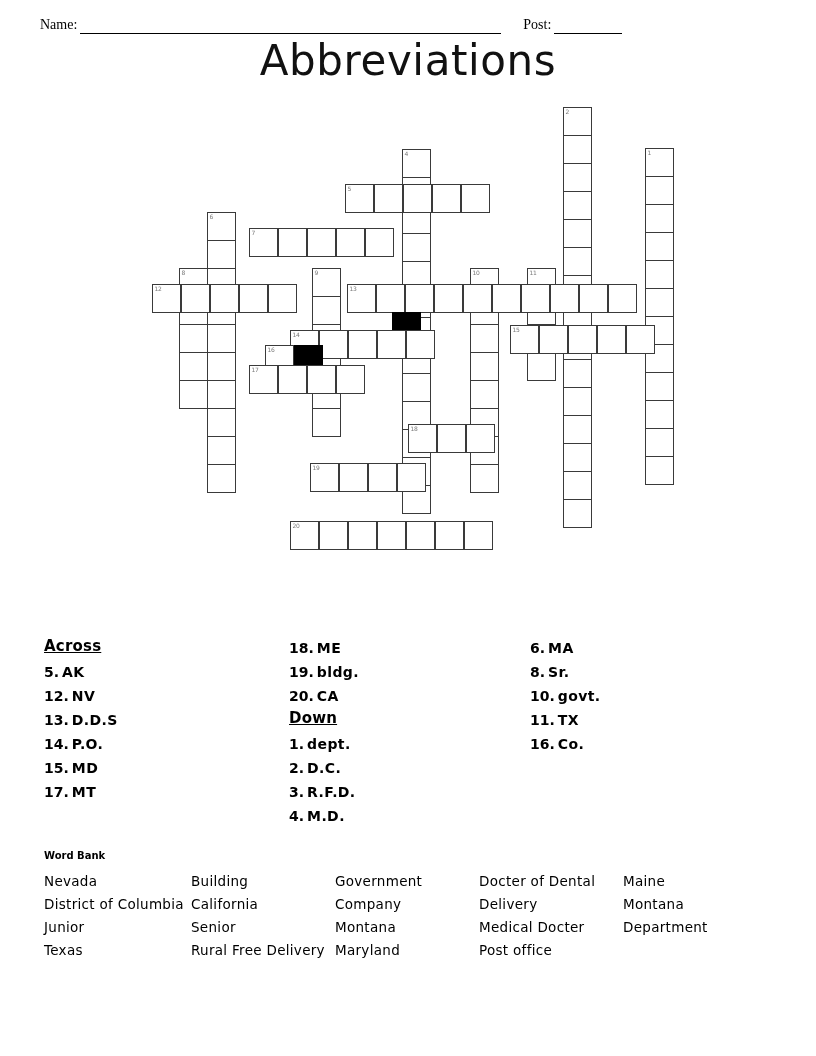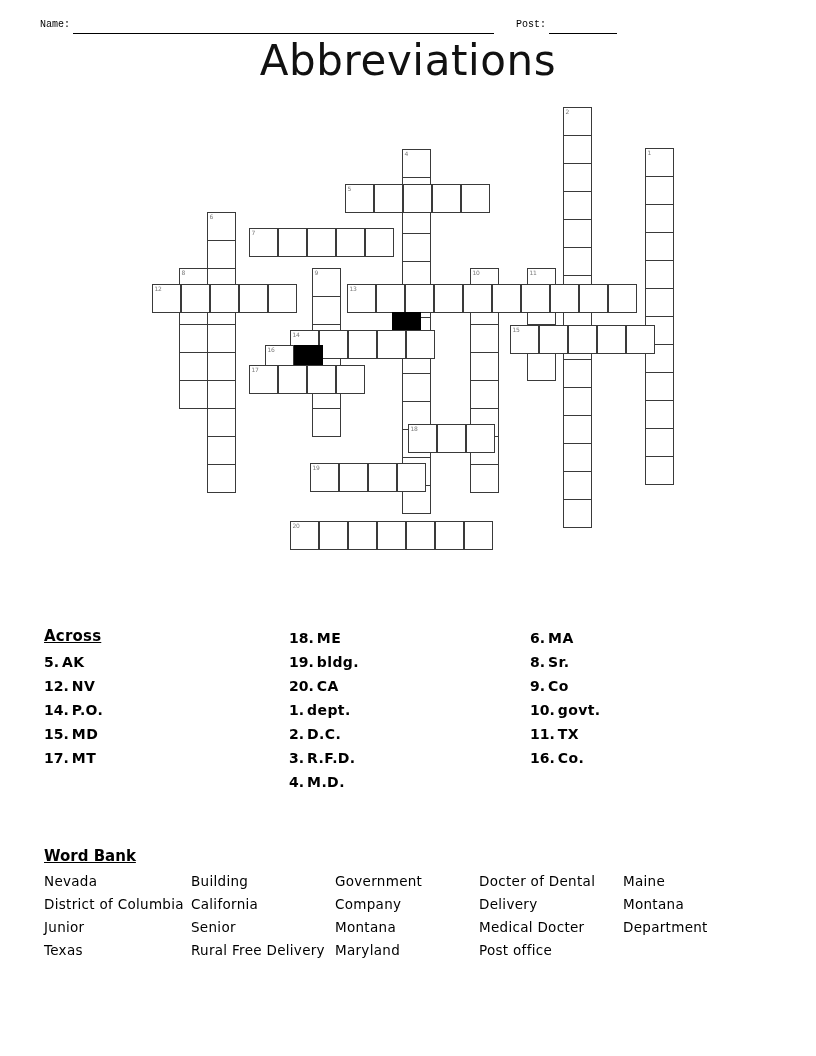--- a/index.html
+++ b/index.html
@@ -21,22 +21,22 @@
   .header {
     position: absolute;
     left: 0; top: 0;
     width: 816px; height: 34px;
     display: flex;
     align-items: flex-end;
     padding: 0 40px 0 40px;
     box-sizing: border-box;
   }
   .hdr-label {
-    font-family: Liberation Mono, monospace;
-    font-size: 10px;
+    font-family: Liberation Serif, serif;
+    font-size: 14px;
     line-height: 18px;
     white-space: pre;
   }
   .rule {
     display: inline-block;
     border-bottom: 1.4px solid #000;
     height: 14px;
     margin-left: 3px;
   }
   .rule-name { width: 421px; }
@@ -88,21 +88,21 @@
 
   
   #clues {
     position: absolute;
     left: 0; top: 626px;
     width: 816px;
     height: 200px;
   }
   .clue-col {
     position: absolute;
-    top: 0;
+    top: 10px;
   }
   .col-a { left: 44px;  width: 230px; }
   .col-b { left: 289px; width: 230px; }
   .col-c { left: 530px; width: 230px; }
 
   .clue-head {
     font-family: "DejaVu Sans", sans-serif;
     font-size: 15px;
     font-weight: 700;
     text-decoration: underline;
@@ -127,23 +127,22 @@
 
   
   #wordbank {
     position: absolute;
     left: 44px;
     top: 845px;
     width: 730px;
   }
   .wb-head {
     font-family: "DejaVu Sans", sans-serif;
-    font-size: 15px;
+    font-size: 10px;
     font-weight: 700;
-    text-decoration: underline;
     line-height: 22px;
     margin-bottom: 3px;
   }
   .wb-grid {
     display: grid;
     grid-template-columns: 147px 144px 144px 144px 150px;
     row-gap: 0px;
   }
   .wb-item {
     font-family: "DejaVu Sans", sans-serif;
@@ -335,43 +334,44 @@
     <div class="cell" style="left: 435px; top: 521px; width: 29px; height: 29px;"></div>
     <div class="cell" style="left: 464px; top: 521px; width: 29px; height: 29px;"></div>
   </div>
 
 <div id="clues">
   <div class="clue-col col-a">
     <div class="clue-head">Across</div>
     <div id="across-part-1">
         <div class="clue"><span class="cnum">5.</span><span class="ctext">AK</span></div>
         <div class="clue"><span class="cnum">12.</span><span class="ctext">NV</span></div>
+        <div class="clue"><span class="cnum">13.</span><span class="ctext">D.D.S</span></div>
         <div class="clue"><span class="cnum">14.</span><span class="ctext">P.O.</span></div>
         <div class="clue"><span class="cnum">15.</span><span class="ctext">MD</span></div>
         <div class="clue"><span class="cnum">17.</span><span class="ctext">MT</span></div>
       </div>
   </div>
   <div class="clue-col col-b">
     <div id="across-part-2">
         <div class="clue"><span class="cnum">18.</span><span class="ctext">ME</span></div>
         <div class="clue"><span class="cnum">19.</span><span class="ctext">bldg.</span></div>
         <div class="clue"><span class="cnum">20.</span><span class="ctext">CA</span></div>
       </div>
+    <div class="clue-head">Down</div>
     <div id="down-part-1">
         <div class="clue"><span class="cnum">1.</span><span class="ctext">dept.</span></div>
         <div class="clue"><span class="cnum">2.</span><span class="ctext">D.C.</span></div>
         <div class="clue"><span class="cnum">3.</span><span class="ctext">R.F.D.</span></div>
         <div class="clue"><span class="cnum">4.</span><span class="ctext">M.D.</span></div>
       </div>
   </div>
   <div class="clue-col col-c">
     <div id="down-part-2">
         <div class="clue"><span class="cnum">6.</span><span class="ctext">MA</span></div>
         <div class="clue"><span class="cnum">8.</span><span class="ctext">Sr.</span></div>
-        <div class="clue"><span class="cnum">9.</span><span class="ctext">Co</span></div>
         <div class="clue"><span class="cnum">10.</span><span class="ctext">govt.</span></div>
         <div class="clue"><span class="cnum">11.</span><span class="ctext">TX</span></div>
         <div class="clue"><span class="cnum">16.</span><span class="ctext">Co.</span></div>
       </div>
   </div>
 </div>
 
 <div id="wordbank">
   <div class="wb-head">Word Bank</div>
   <div class="wb-grid" id="wb-grid">

